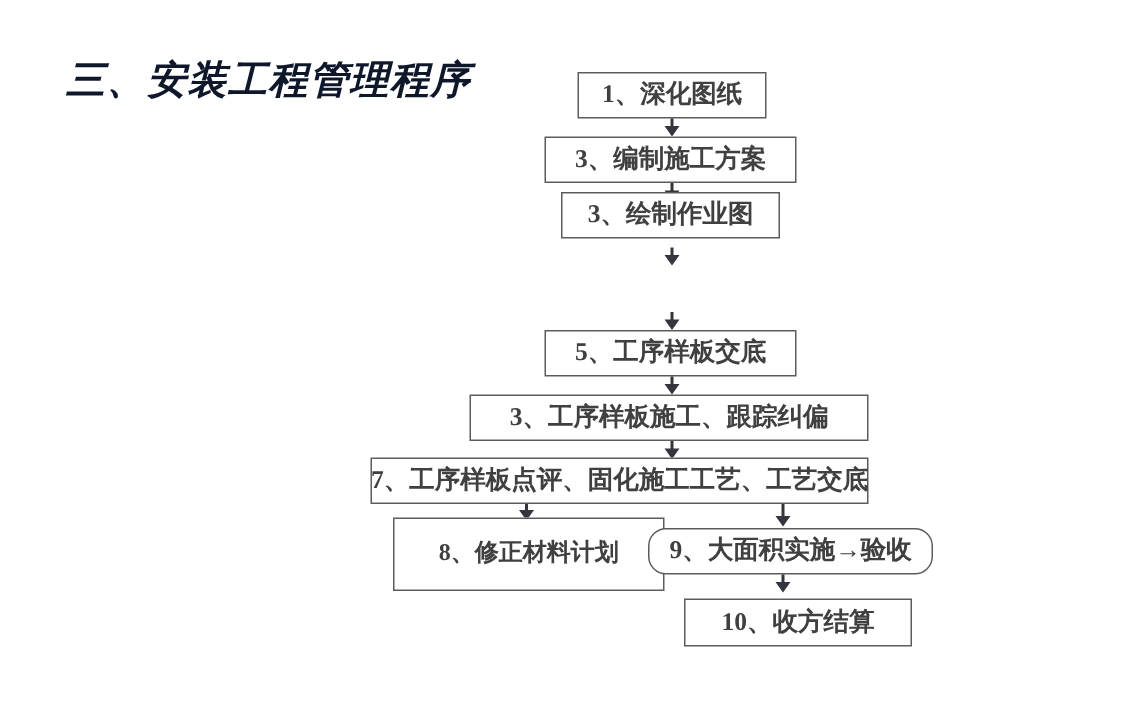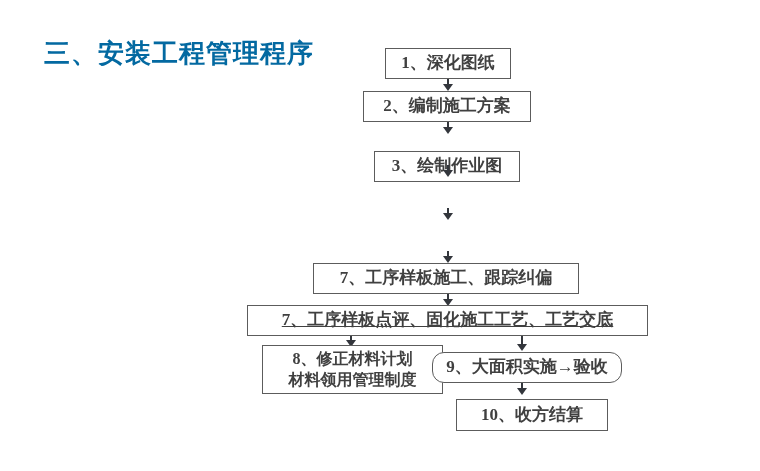--- a/index.html
+++ b/index.html
@@ -17,24 +17,25 @@
   }
 
   
   #chart-title {
     position: absolute;
     left: 44px;
     top: 39px;
     font-family: "Liberation Serif", "DejaVu Serif", serif;
     font-size: 26px;
     font-weight: bold;
-    color: #0369a1;
+    color: #0f172a;
     letter-spacing: 1px;
     white-space: nowrap;
     line-height: 1.15;
+    font-style: italic;
   }
 
   
   .node {
     position: absolute;
     box-sizing: border-box;
     border: 1.4px solid #5c5c5c;
     background: #ffffff;
     color: #404040;
     font-family: "Liberation Serif", "DejaVu Serif", serif;
@@ -80,56 +81,58 @@
 
   <div id="chart-title">三、安装工程管理程序</div>
 
   <div class="node" style="left:385px; top:48px; width:126px; height:31px;">
     <span>1、深化图纸</span>
   </div>
   <div class="conn v" style="left:447px; top:79px; height:7px;"></div>
   <div class="arrowhead" style="left:443px; top:84px;"></div>
 
   <div class="node" style="left:363px; top:91px; width:168px; height:31px;">
-    <span>2、编制施工方案</span>
+    <span>3、编制施工方案</span>
   </div>
   <div class="conn v" style="left:447px; top:122px; height:7px;"></div>
   <div class="arrowhead" style="left:443px; top:127px;"></div>
 
-  <div class="node" style="left:374px; top:151px; width:146px; height:31px;">
+  <div class="node" style="left:374px; top:128px; width:146px; height:31px;">
     <span>3、绘制作业图</span>
   </div>
   <div class="conn v" style="left:447px; top:165px; height:7px;"></div>
   <div class="arrowhead" style="left:443px; top:170px;"></div>
 
   <div class="conn v" style="left:447px; top:208px; height:7px;"></div>
   <div class="arrowhead" style="left:443px; top:213px;"></div>
 
+  <div class="node" style="left:363px; top:220px; width:168px; height:31px;">
+    <span>5、工序样板交底</span>
+  </div>
   <div class="conn v" style="left:447px; top:251px; height:7px;"></div>
   <div class="arrowhead" style="left:443px; top:256px;"></div>
 
   <div class="node" style="left:313px; top:263px; width:266px; height:31px;">
-    <span>7、工序样板施工、跟踪纠偏</span>
+    <span>3、工序样板施工、跟踪纠偏</span>
   </div>
   <div class="conn v" style="left:447px; top:294px; height:7px;"></div>
   <div class="arrowhead" style="left:443px; top:299px;"></div>
 
-  <div class="node" style="left:247px; top:305px; width:401px; height:31px;text-decoration:underline;">
+  <div class="node" style="left:247px; top:305px; width:332px; height:31px;">
     <span>7、工序样板点评、固化施工工艺、工艺交底</span>
   </div>
 
   <div class="conn v" style="left:350px; top:336px; height:6px;"></div>
   <div class="arrowhead" style="left:346px; top:340px;"></div>
 
   <div class="conn v" style="left:521px; top:336px; height:10px;"></div>
   <div class="arrowhead" style="left:517px; top:344px;"></div>
 
   <div class="node two-line" style="left:262px; top:345px; width:181px; height:49px; font-size:16px;">
     <span class="line">8、修正材料计划</span>
-    <span class="line">材料领用管理制度</span>
   </div>
 
   <div class="node" style="left:432px; top:352px; width:190px; height:31px;border-radius:12px;">
     <span>9、大面积实施→验收</span>
   </div>
   <div class="conn v" style="left:521px; top:383px; height:7px;"></div>
   <div class="arrowhead" style="left:517px; top:388px;"></div>
 
   <div class="node" style="left:456px; top:399px; width:152px; height:32px;">
     <span>10、收方结算</span>

